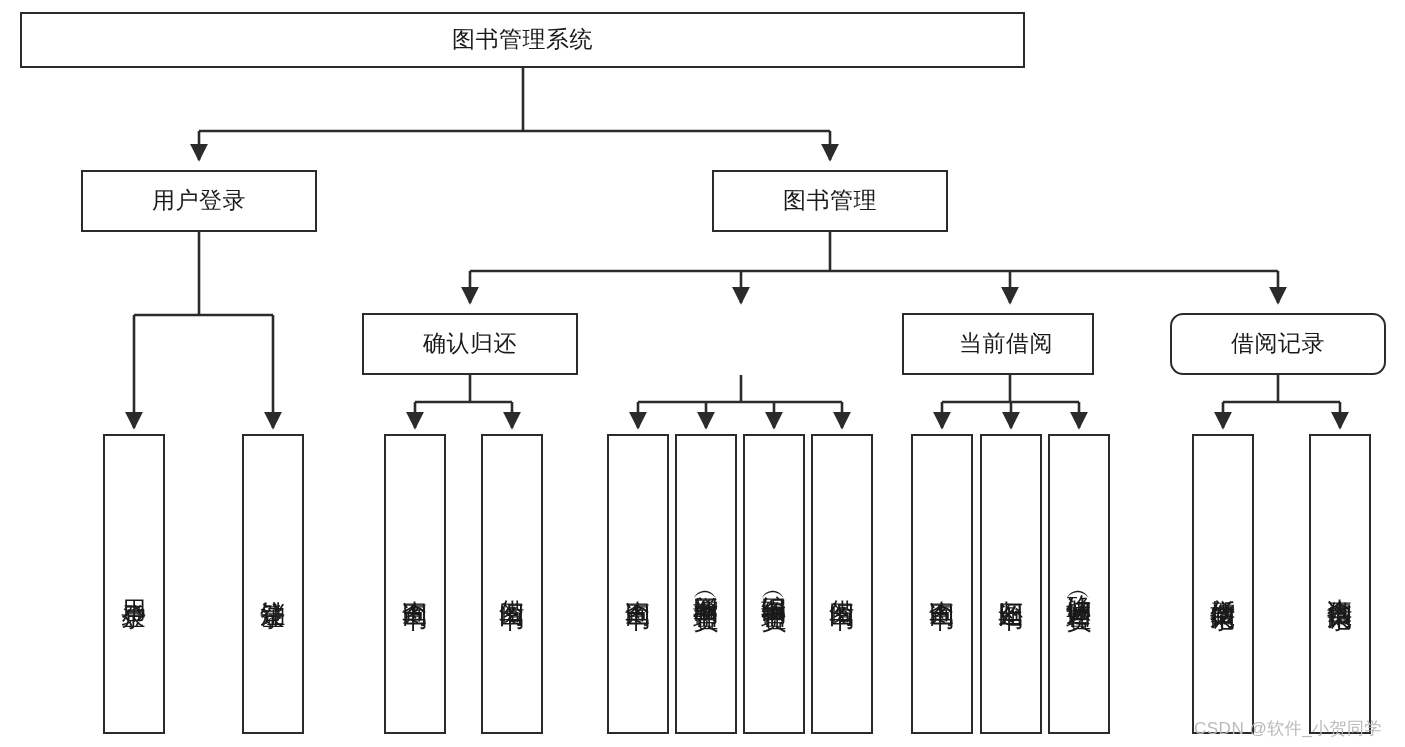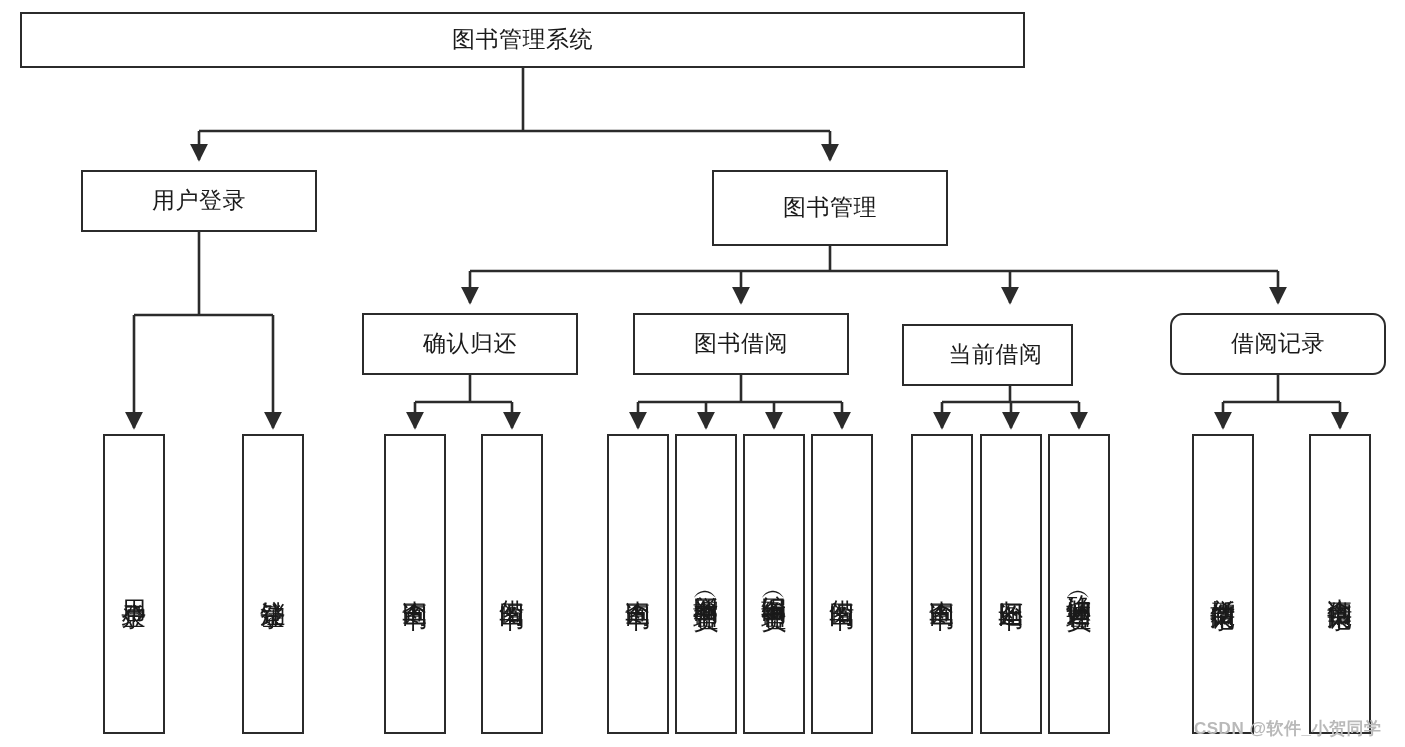--- a/index.html
+++ b/index.html
@@ -54,21 +54,20 @@
     letter-spacing: 2px;
     white-space: nowrap;
   }
   .watermark {
     position: absolute;
     font-size: 17px;
     color: #b9b9b9;
     white-space: nowrap;
     letter-spacing: 0.5px;
     pointer-events: none;
-    font-weight: bold;
   }
 </style>
 </head>
 <body>
 
 <div id="diagram-root">
 
   <svg class="edges" viewBox="0 0 1405 747" xmlns="http://www.w3.org/2000/svg">
     <defs>
       <marker id="arrow" viewBox="0 0 10 10" refX="9" refY="5" markerWidth="7" markerHeight="7" orient="auto-start-reverse">
@@ -119,31 +118,28 @@
     </g>
   </svg>
 
   <div class="node horiz" style="left:20px; top:12px; width:1005px; height:56px;">
     <span class="label">图书管理系统</span>
   </div>
 
   <div class="node horiz" style="left:81px; top:170px; width:236px; height:62px;">
     <span class="label">用户登录</span>
   </div>
-  <div class="node horiz" style="left:712px; top:170px; width:236px; height:76px;">
+  <div class="node horiz" style="left:712px; top:170px; width:236px; height:62px;">
     <span class="label">图书管理</span>
   </div>
 
   <div class="node horiz" style="left:362px; top:313px; width:216px; height:62px;">
     <span class="label">确认归还</span>
   </div>
-  <div class="node horiz" style="left:633px; top:313px; width:216px; height:62px;">
-    <span class="label">图书借阅</span>
-  </div>
-  <div class="node horiz" style="left:902px; top:324px; width:171px; height:62px;padding-left:16px;">
+  <div class="node horiz" style="left:902px; top:313px; width:192px; height:62px;padding-left:16px;">
     <span class="label">当前借阅</span>
   </div>
   <div class="node horiz" style="left:1170px; top:313px; width:216px; height:62px;border-radius:13px;">
     <span class="label">借阅记录</span>
   </div>
 
   <div class="node vert" style="left:103px; top:434px; width:62px; height:300px;">
     <span class="label">用户登录</span>
   </div>
   <div class="node vert" style="left:242px; top:434px; width:62px; height:300px;">

